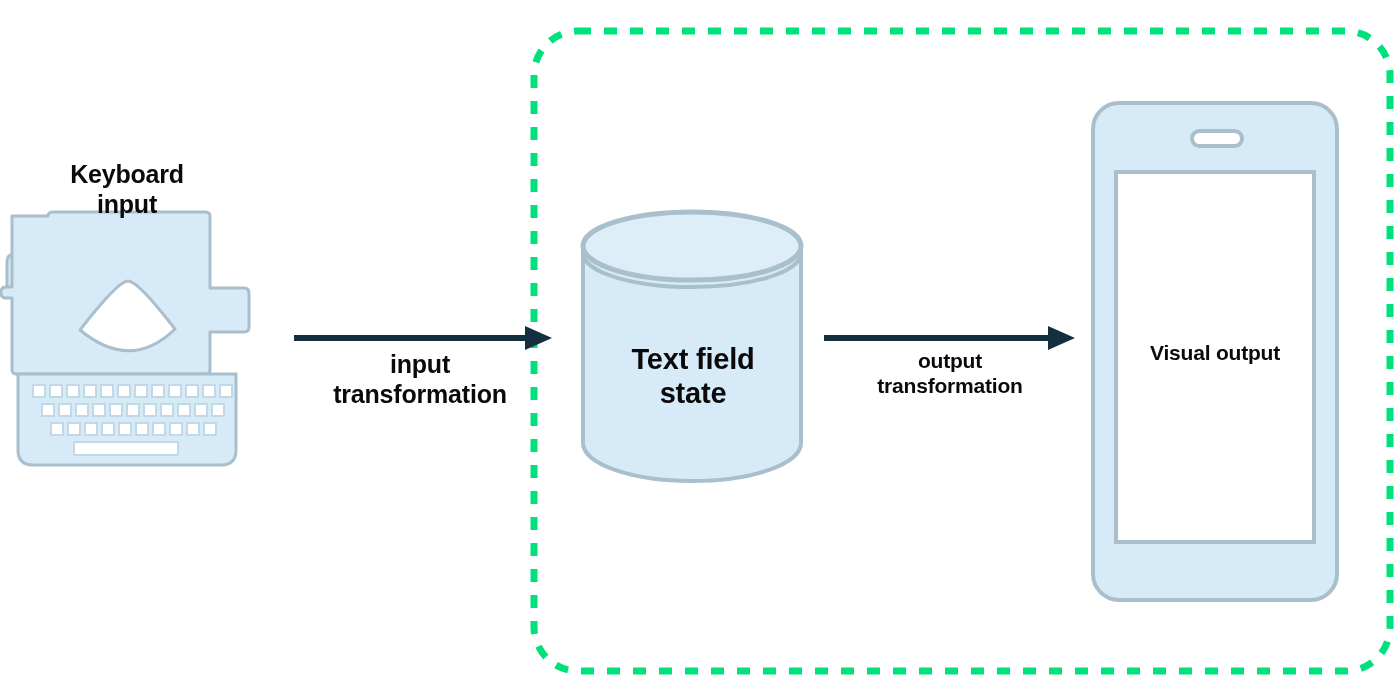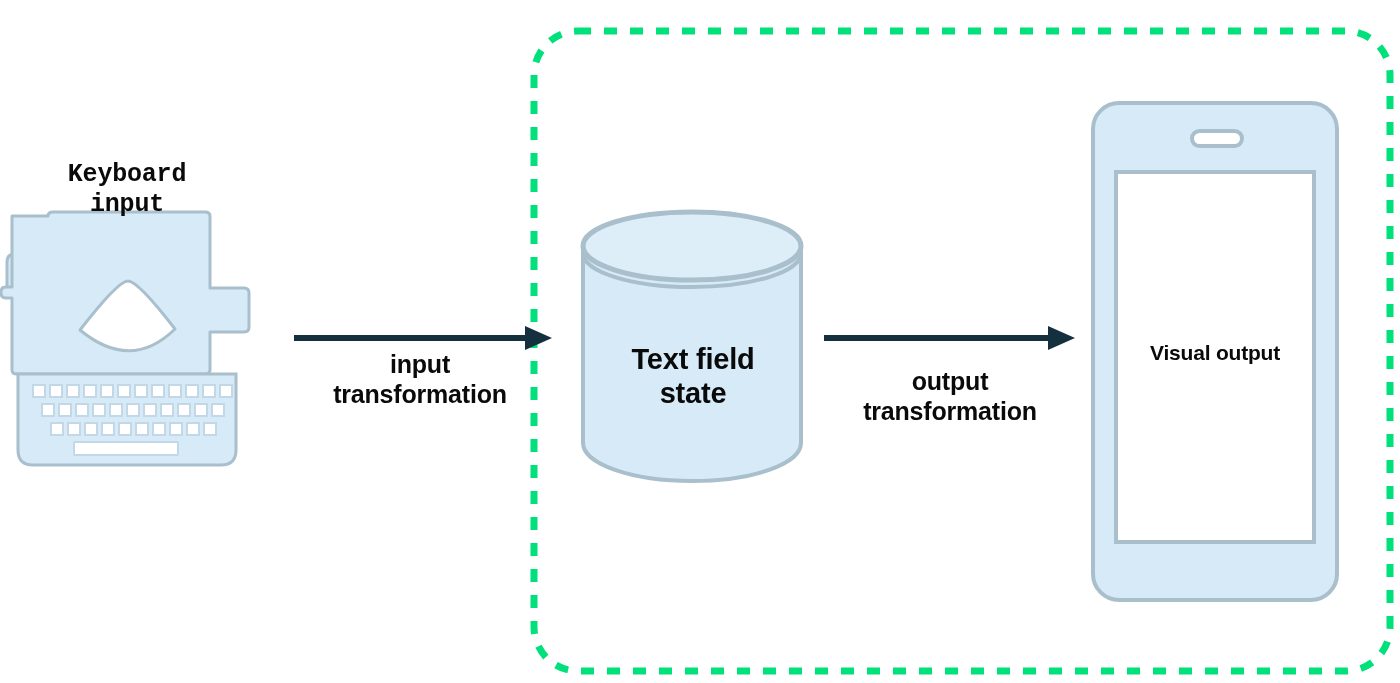--- a/index.html
+++ b/index.html
@@ -41,42 +41,41 @@
     white-space: pre-line;
     letter-spacing: -0.2px;
     font-family: "Liberation Sans", sans-serif;
   }
 
   #keyboard-label {
     left: 22px;
     top: 160px;
     width: 210px;
     font-size: 25px;
-    font-family: Liberation Mono, monospace;
   }
 
   #input-transformation-label {
     left: 280px;
     top: 350px;
     width: 280px;
     font-size: 25px;
   }
 
   #text-field-state-label {
     left: 598px;
     top: 342px;
     width: 190px;
     font-size: 29px;
   }
 
   #output-transformation-label {
     left: 810px;
-    top: 367px;
+    top: 349px;
     width: 280px;
-    font-size: 25px;
+    font-size: 21px;
   }
 
   #visual-output-label {
     left: 1110px;
     top: 341px;
     width: 210px;
     font-size: 21px;
   }
 </style>
 </head>

